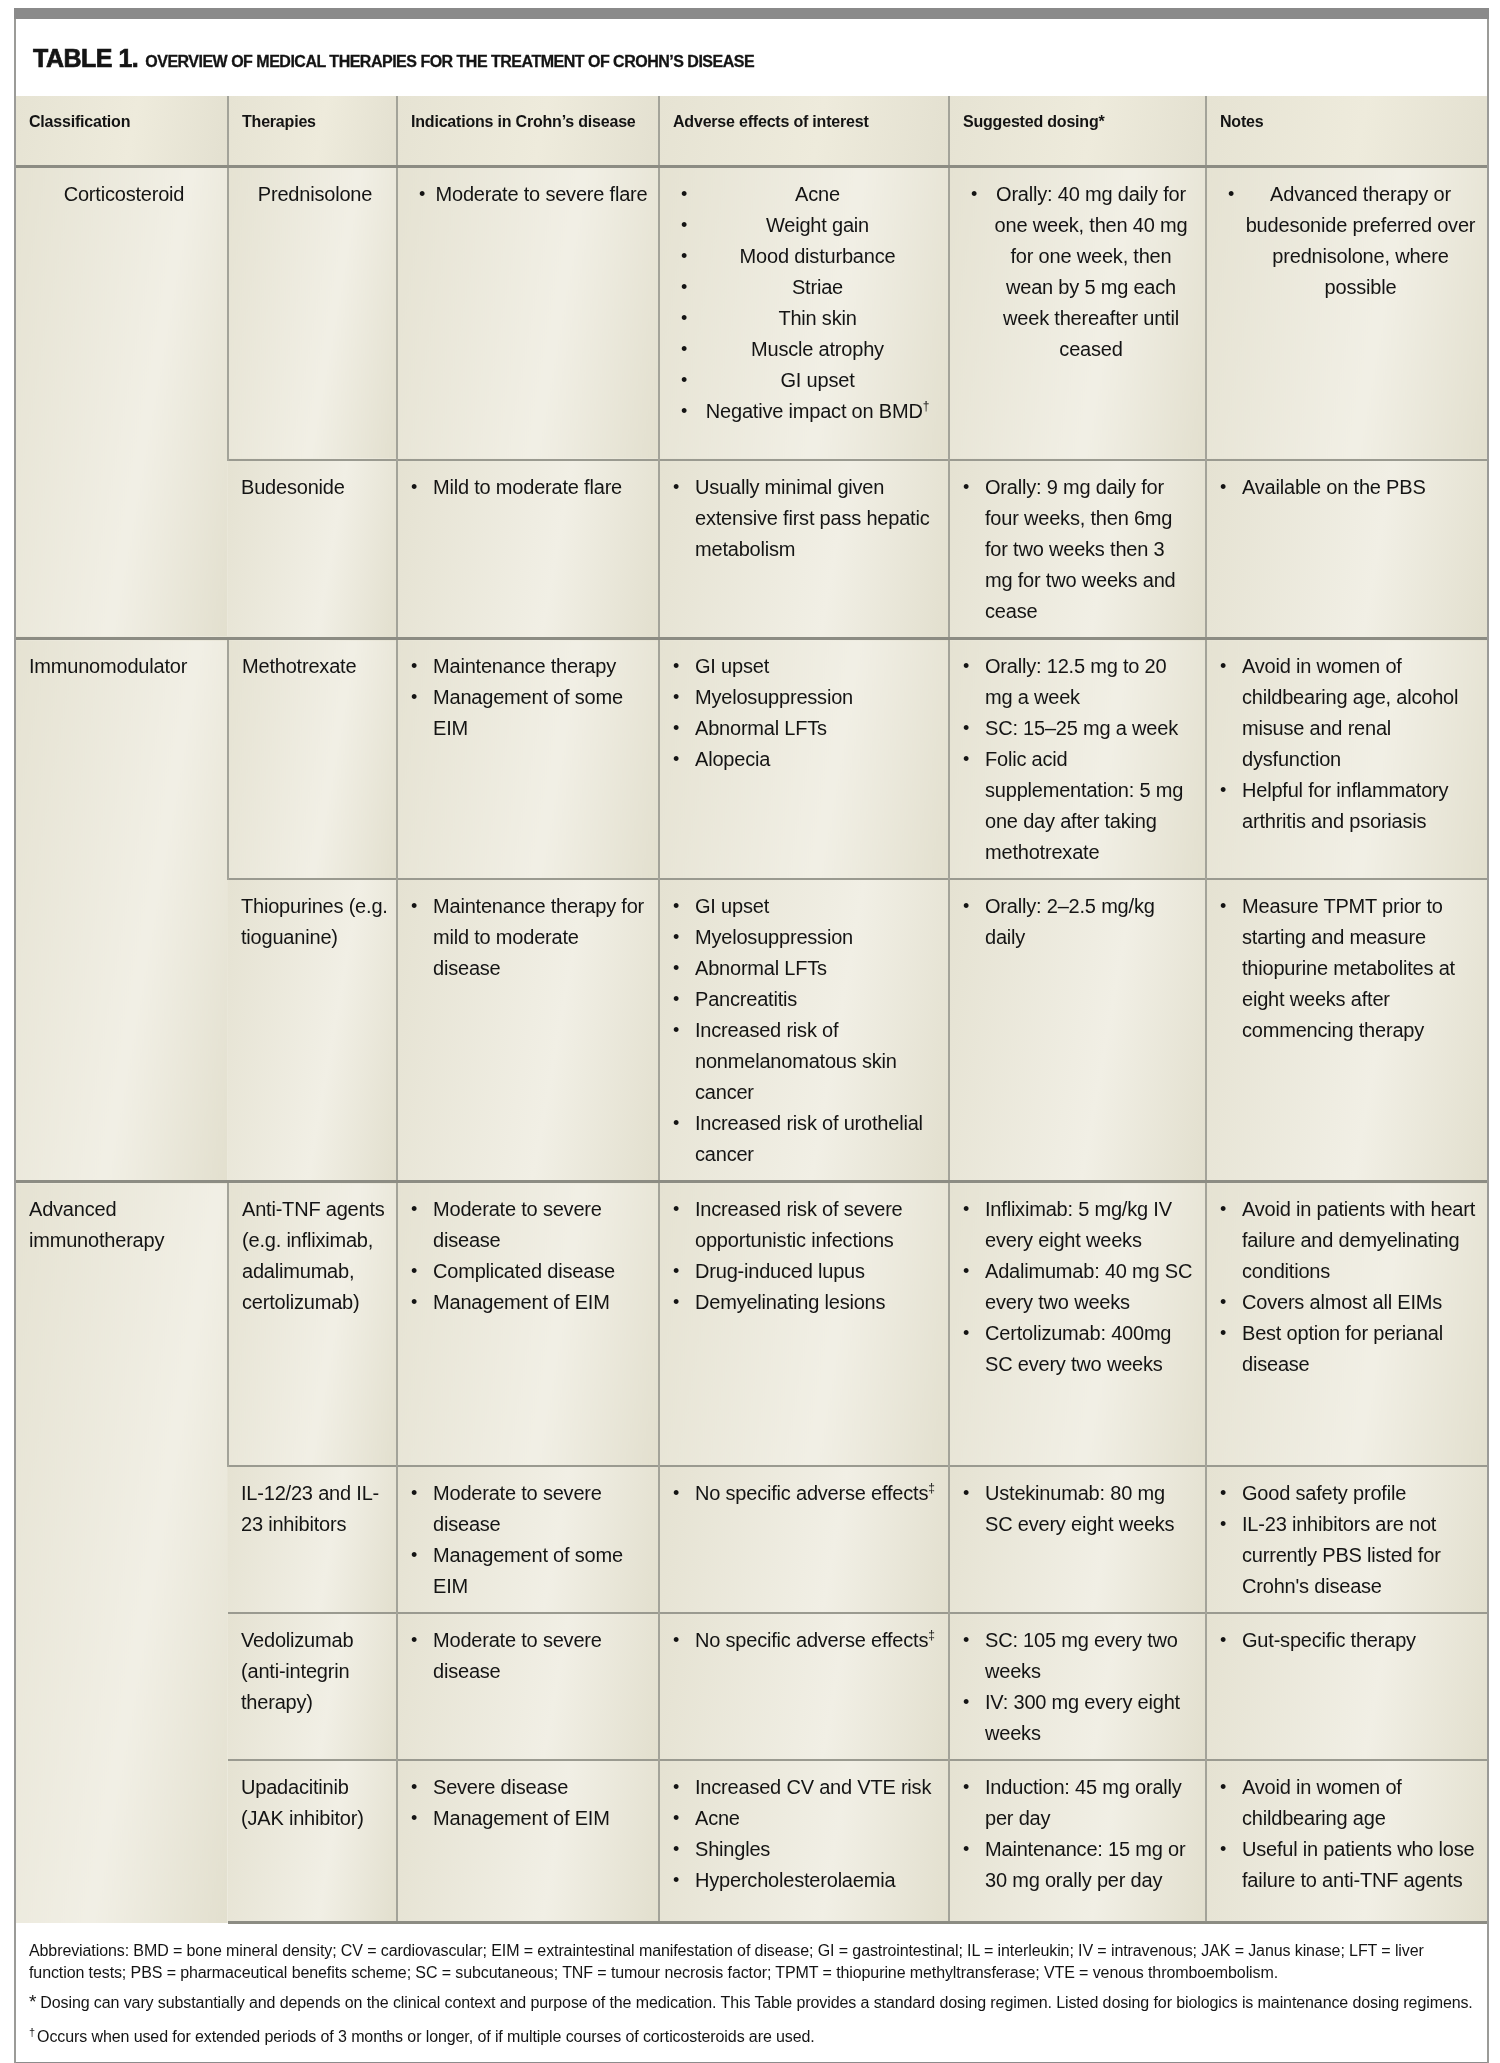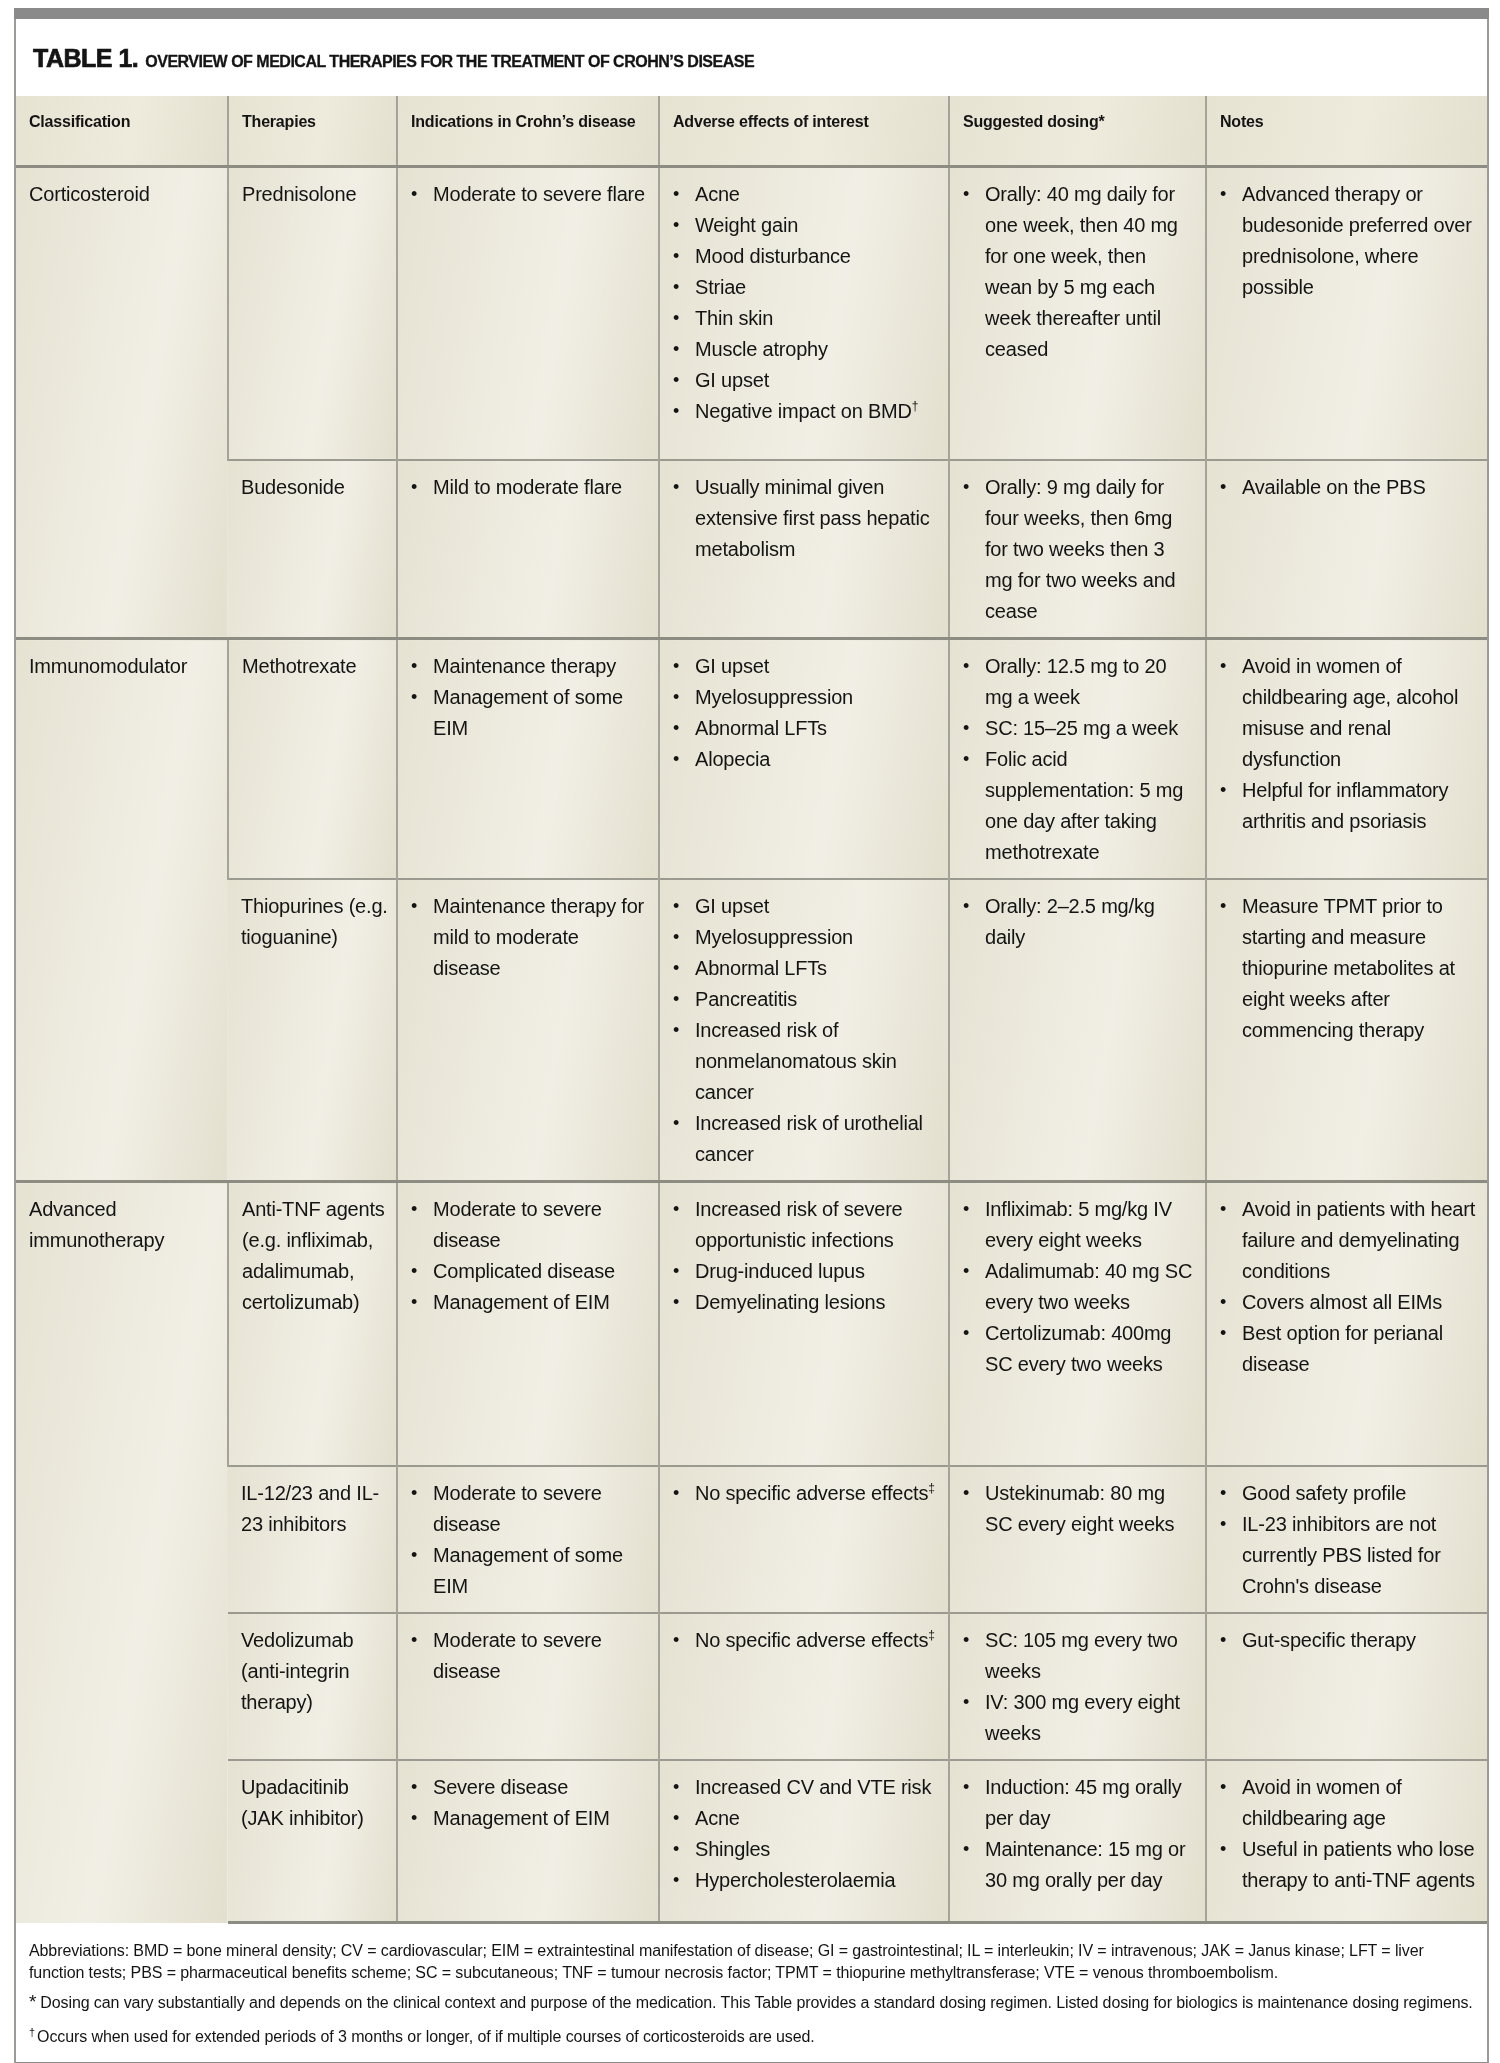--- a/index.html
+++ b/index.html
@@ -45,21 +45,21 @@
     font-size:20px;letter-spacing:-0.2px;line-height:31px;
     padding:11px 8px 10px 13px;
     border-left:2px solid #a3a399;
     border-top:2px solid #9a9a90;
   }
   td:first-child{border-left:none;}
   tbody tr.group-first td{border-top:3px solid #8c8c83;}
   tbody tr:last-child td{border-bottom:3px solid #8c8c83;}
 
   
-  tbody tr:nth-child(1){height:294px;}
+  tbody tr:nth-child(1){height:294px;text-align:center;}
   tbody tr:nth-child(2){height:166px;}
   tbody tr:nth-child(3){height:230px;}
   tbody tr:nth-child(4){height:290px;}
   tbody tr:nth-child(5){height:284px;}
   tbody tr:nth-child(6){height:145px;}
   tbody tr:nth-child(7){height:140px;}
   tbody tr:nth-child(8){height:163px;padding-left:48px;}
 
   ul.blist{margin:0;padding:0;list-style:none;}
   ul.blist li{display:flex;}
@@ -521,21 +521,21 @@
               </ul>
             </td>
             <td>
               <ul class="blist">
                 <li>
                   <span class="bullet">•</span>
                   <span class="btext">Avoid in women of childbearing age</span>
                 </li>
                 <li>
                   <span class="bullet">•</span>
-                  <span class="btext">Useful in patients who lose therapy to anti-TNF agents</span>
+                  <span class="btext">Useful in patients who lose failure to anti-TNF agents</span>
                 </li>
               </ul>
             </td>
           </tr>
         </tbody>
     </table>
 
     <div class="footnotes">
       <p><span>Abbreviations: BMD = bone mineral density; CV = cardiovascular; EIM = extraintestinal manifestation of disease; GI = gastrointestinal; IL = interleukin; IV = intravenous; JAK = Janus kinase; LFT = liver function tests; PBS = pharmaceutical benefits scheme; SC = subcutaneous; TNF = tumour necrosis factor; TPMT = thiopurine methyltransferase; VTE = venous thromboembolism.</span></p>
       <p><span class="fn-star">*</span><span>Dosing can vary substantially and depends on the clinical context and purpose of the medication. This Table provides a standard dosing regimen. Listed dosing for biologics is maintenance dosing regimens.</span></p>

